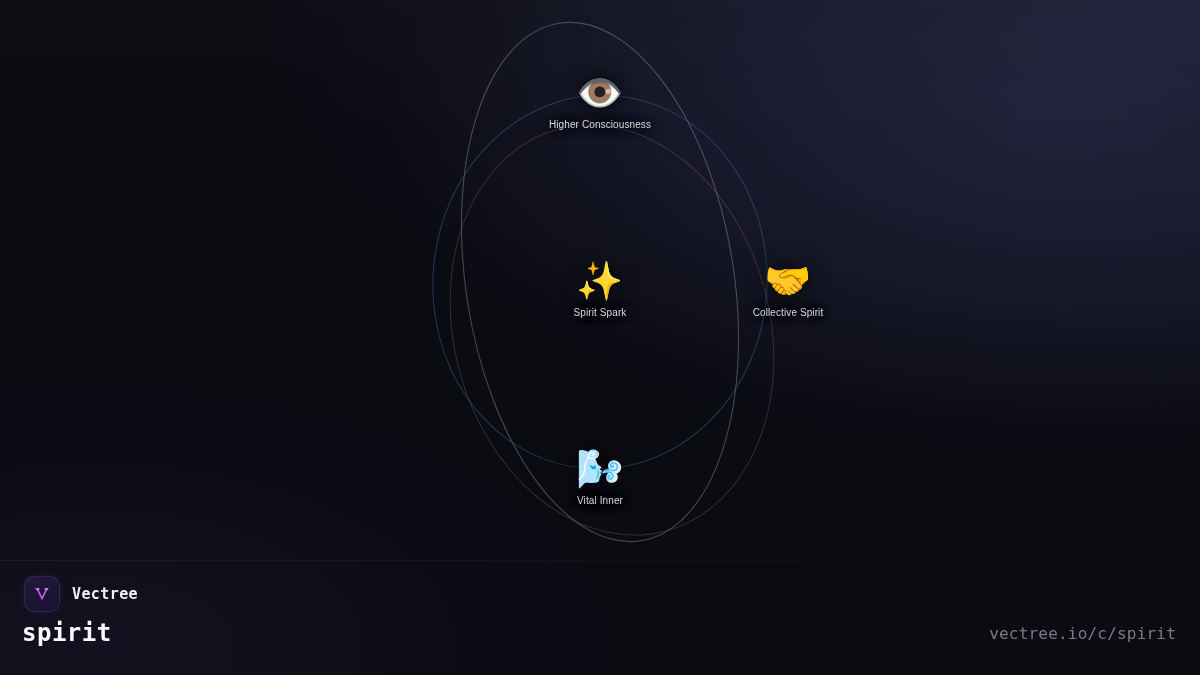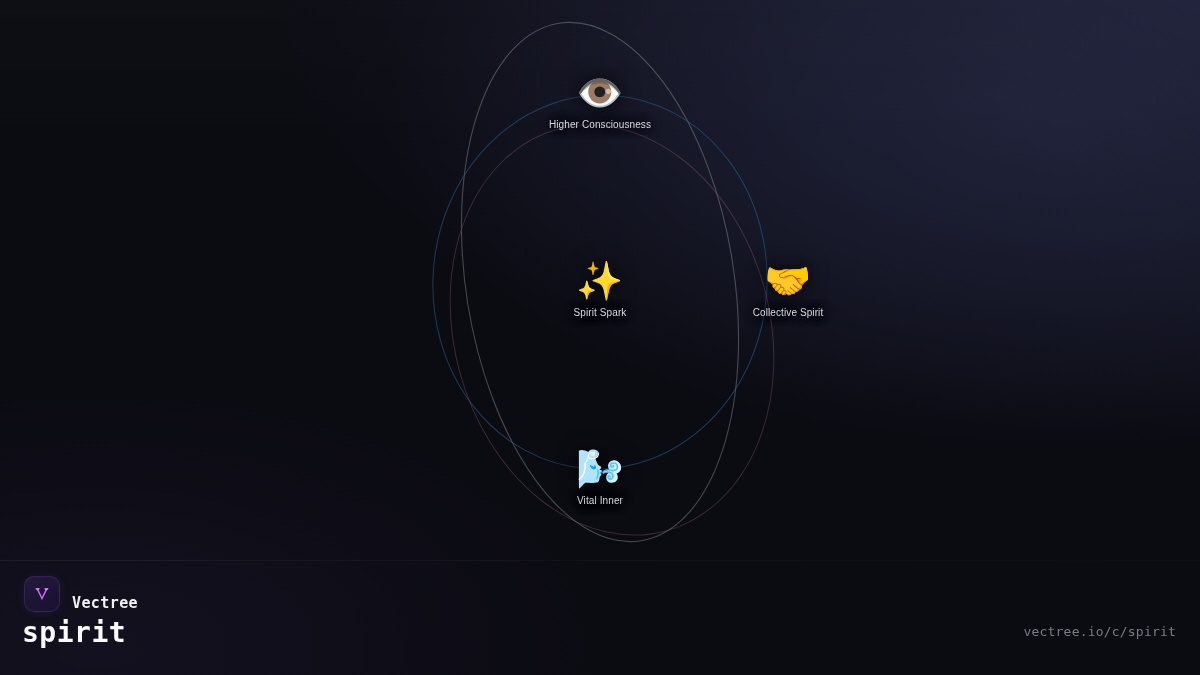--- a/index.html
+++ b/index.html
@@ -82,21 +82,21 @@
     top: 560px;
     width: 1200px;
     height: 1px;
     background: linear-gradient(90deg, rgba(255,255,255,0.055) 0%, rgba(255,255,255,0.03) 40%, rgba(255,255,255,0.01) 100%);
   }
   .brand {
     position: absolute;
     left: 24px;
     top: 576px;
     display: flex;
-    align-items: flex-end;
+    align-items: center;
     gap: 12px;
   }
   .brand-mark {
     width: 34px;
     height: 34px;
     border-radius: 10px;
     background: linear-gradient(150deg, #241a3e 0%, #1b1533 55%, #191130 100%);
     border: 1px solid rgba(150,110,220,0.18);
     display: flex;
     align-items: center;
@@ -108,32 +108,32 @@
     font-size: 15px;
     font-weight: bold;
     color: #f2f2f5;
     letter-spacing: 0.4px;
   }
   .page-title {
     position: absolute;
     left: 22px;
     top: 612px;
     font-family: "DejaVu Sans Mono", "Liberation Mono", monospace;
-    font-size: 28px;
+    font-size: 24px;
     font-weight: bold;
     color: #fafafc;
     letter-spacing: 0.5px;
     line-height: 42px;
   }
   .url-tag {
     position: absolute;
     right: 24px;
     top: 624px;
     font-family: "DejaVu Sans Mono", "Liberation Mono", monospace;
-    font-size: 13px;
+    font-size: 16px;
     color: #7b7b88;
     letter-spacing: 0.2px;
   }
 </style>
 </head>
 <body>
 
 <div id="stage">
 
   <div class="bg-wash wash-a"></div>

